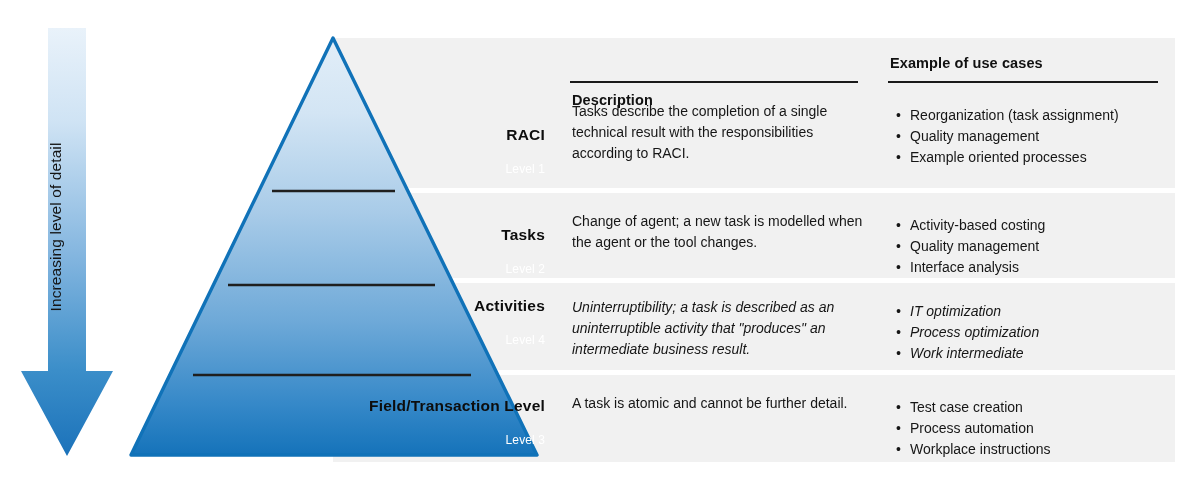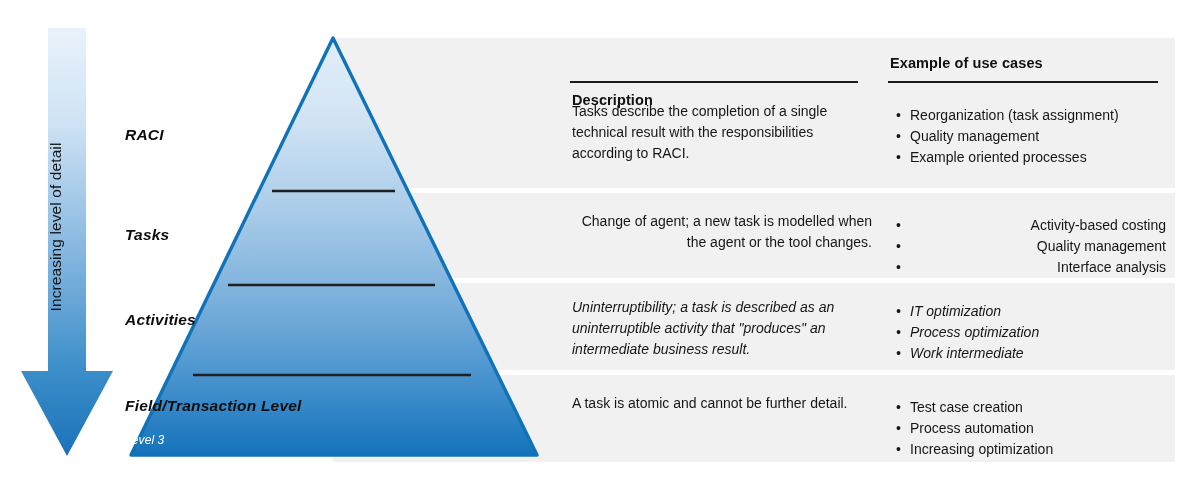--- a/index.html
+++ b/index.html
@@ -62,39 +62,38 @@
     top: 30px;
     width: 420px;
     height: 432px;
   }
   #pyramid-svg { display: block; }
 
   .pyr-label {
     position: absolute;
     width: 420px;
     left: 0;
-    text-align: left;
+    text-align: right;
     pointer-events: none;
-    font-style: italic;
   }
   .pyr-title {
     font-size: 15.5px;
     font-weight: bold;
     color: #0d0d0d;
     letter-spacing: 0.2px;
   }
   .pyr-sub {
     font-size: 12px;
     color: #ffffff;
     margin-top: 18px;
     letter-spacing: 0.1px;
   }
   .pyr-grp.g1 { top: 96px; }
   .pyr-grp.g2 { top: 196px; }
-  .pyr-grp.g3 { top: 281px; }
+  .pyr-grp.g3 { top: 267px; }
   .pyr-grp.g4 { top: 367px; }
 
   
   .col-head {
     position: absolute;
     font-size: 14.5px;
     font-weight: bold;
     color: #111111;
     letter-spacing: 0.1px;
   }
@@ -111,21 +110,21 @@
   .cell {
     position: absolute;
     font-size: 14px;
     line-height: 21px;
     color: #161616;
   }
   .cell.desc { left: 572px; width: 300px; }
   .cell.uses { left: 890px; width: 280px; }
 
   .cell.r1 { top: 101px; }
-  .cell.r2 { top: 211px; text-align: right; }
+  .cell.r2 { top: 211px; }
   .cell.r3 { top: 297px; font-style: italic; }
   .cell.r4 { top: 393px; }
 
   ul.bullets {
     margin: 4px;
     padding: 0;
     list-style: none;
   }
   ul.bullets li {
     position: relative;
@@ -232,17 +231,17 @@
     <ul class="bullets">
       <li>IT optimization</li>
       <li>Process optimization</li>
       <li>Work intermediate</li>
     </ul>
   </div>
   <div class="cell uses r4">
     <ul class="bullets">
       <li>Test case creation</li>
       <li>Process automation</li>
-      <li>Increasing optimization</li>
+      <li>Workplace instructions</li>
     </ul>
   </div>
 
 </div>
 
 </body></html>

